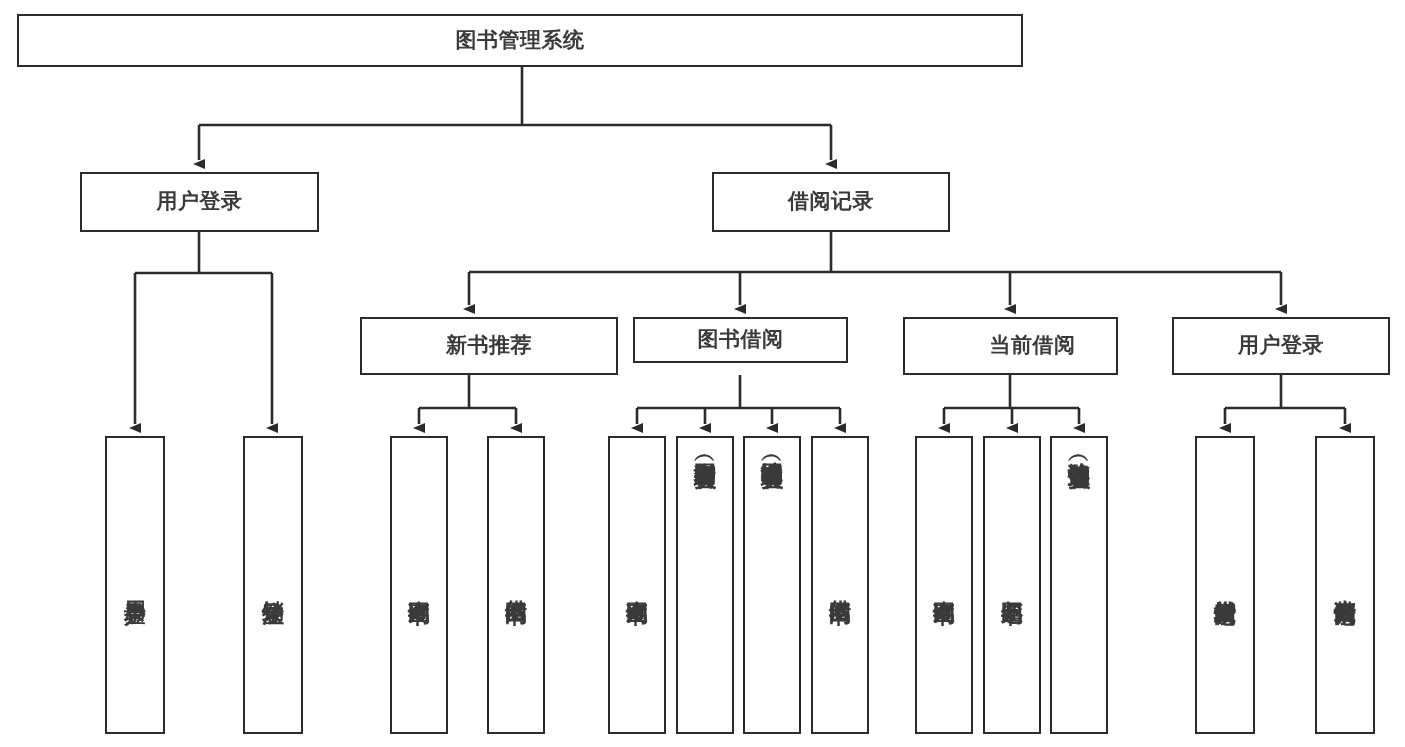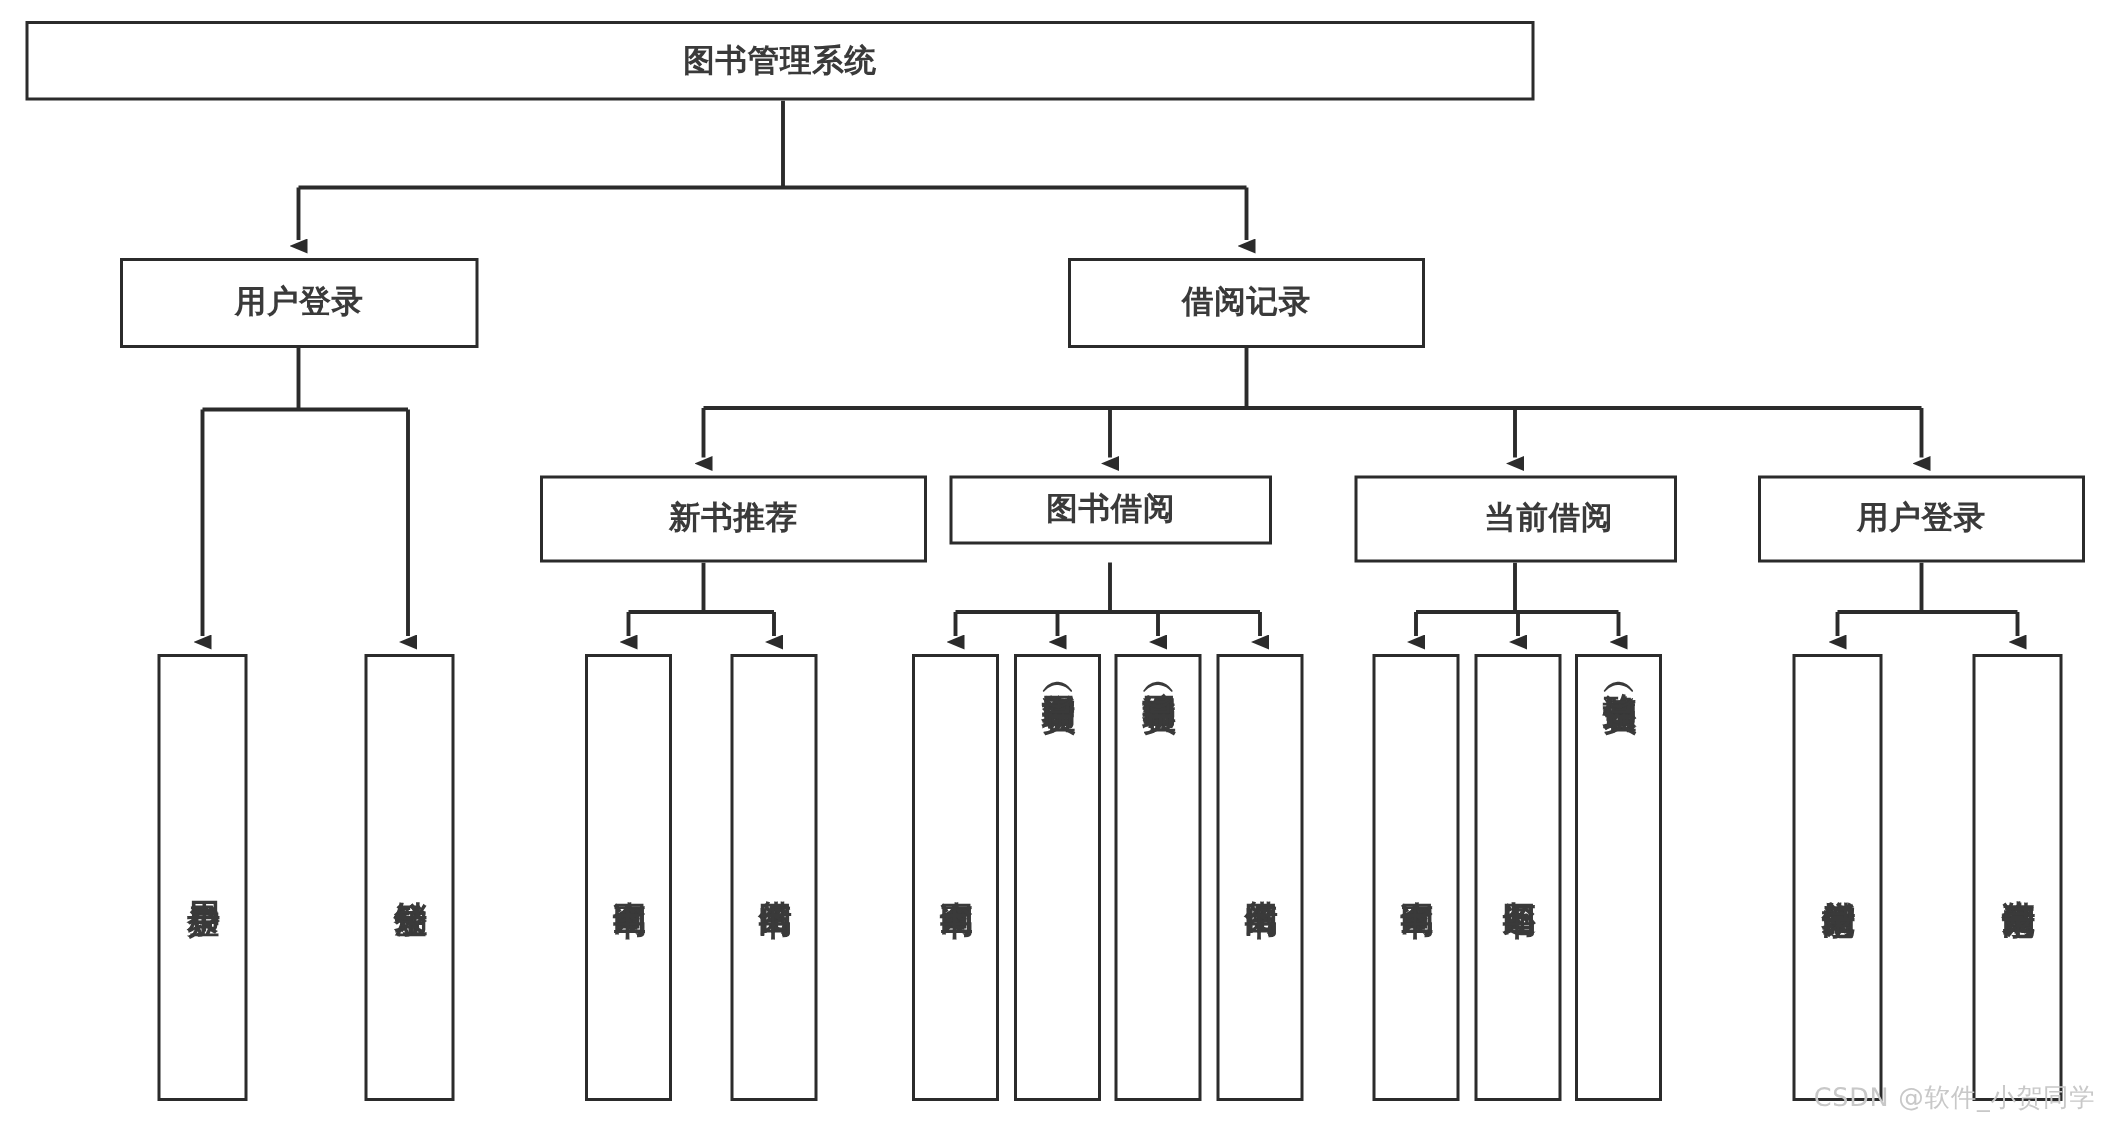--- a/index.html
+++ b/index.html
@@ -187,15 +187,14 @@
   <div class="node-box vertical" style="left:1050px; top:436px; width:58px; height:298px;">
     <span class="node-label">确认归还（管理员）</span>
   </div>
   <div class="node-box vertical-mid" style="left:1195px; top:436px; width:60px; height:298px;">
     <span class="node-label">新增借阅记录</span>
   </div>
   <div class="node-box vertical-mid" style="left:1315px; top:436px; width:60px; height:298px;">
     <span class="node-label">查询借阅记录</span>
   </div>
 
-  <div class="watermark">CSDN @软件_小贺同学</div>
 
 </div>
 
 </body></html>

